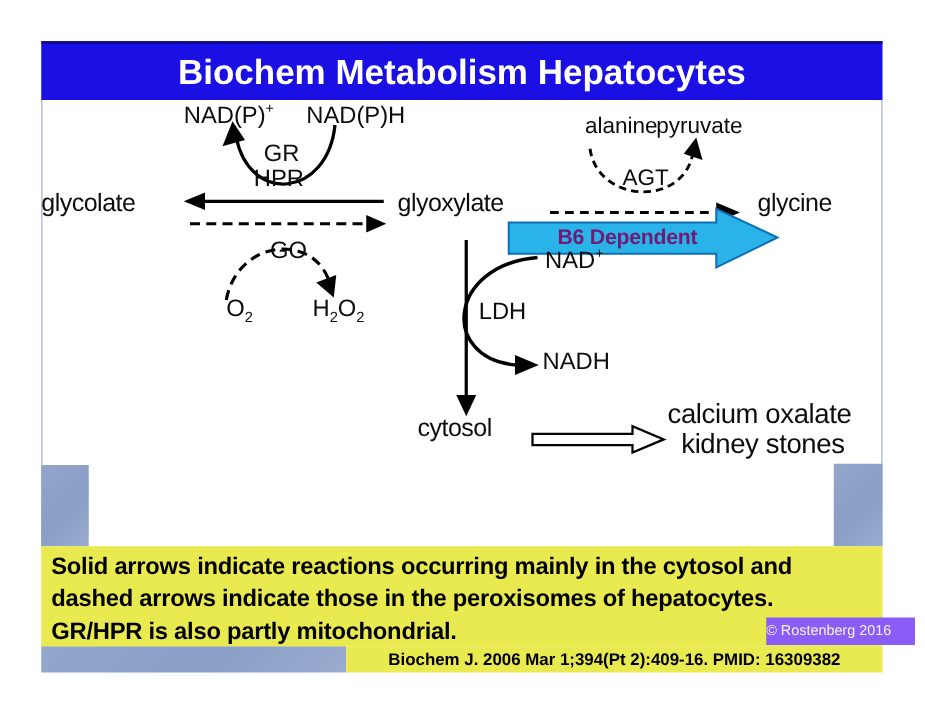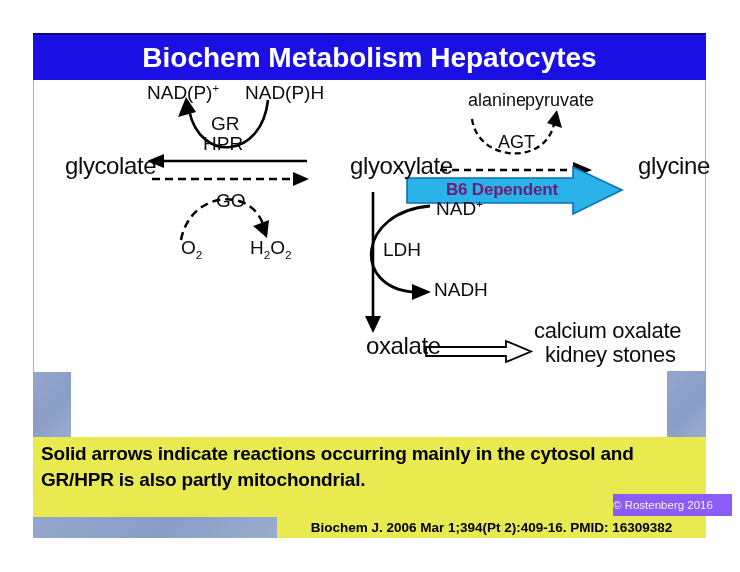--- a/index.html
+++ b/index.html
@@ -21,21 +21,21 @@
   
   .content{
     left:33px;top:80px;width:673px;height:357px;background:#ffffff;
     border-left:1px solid #aab4cc;border-right:1px solid #aab4cc;
     box-sizing:border-box;
   }
   svg.arrows{left:0;top:0;width:740px;height:572px;pointer-events:none;}
   .lbl{color:#0d0d0d;white-space:nowrap;line-height:1.05;}
   .lbl sup{font-size:60%;vertical-align:super;line-height:0;}
   .lbl sub{font-size:62%;vertical-align:sub;line-height:0;}
-  .metab{font-size:24px;letter-spacing:-0.4px;margin-left:32px;}
+  .metab{font-size:20px;letter-spacing:-0.4px;}
   .cofac{font-size:19px;}
   .enz{font-size:19px;}
   .small{font-size:18px;}
   .product{font-size:22px;letter-spacing:-0.3px;}
   .b6-label{
     font-size:17px;font-weight:bold;color:#701a75;letter-spacing:-0.2px;
   }
   
   .patch{background:linear-gradient(135deg,#93a6cb 0%,#8a9ec6 55%,#9aaccf 100%);}
   
@@ -132,26 +132,27 @@
 <div class="abs lbl enz" style="left:216px;top:191px;">GO</div>
 <div class="abs lbl cofac" style="left:181px;top:238px;text-align:right;"><span>O</span><sub>2</sub></div>
 <div class="abs lbl cofac" style="left:250px;top:238px;"><span>H</span><sub>2</sub><span>O</span><sub>2</sub></div>
 <div class="abs lbl small" style="left:440px;top:91px;margin-left:28px;">alanine</div>
 <div class="abs lbl small" style="left:525px;top:91px;">pyruvate</div>
 <div class="abs lbl small" style="left:498px;top:133px;">AGT</div>
 <div class="abs lbl b6-label" style="left:446px;top:181px;">B6 Dependent</div>
 <div class="abs lbl cofac" style="left:436px;top:199px;"><span>NAD</span><sup>+</sup></div>
 <div class="abs lbl cofac" style="left:383px;top:240px;">LDH</div>
 <div class="abs lbl cofac" style="left:434px;top:280px;text-align:right;">NADH</div>
-<div class="abs lbl metab" style="left:334px;top:333px;">oxalate</div>
+<div class="abs lbl metab" style="left:334px;top:333px;">cytosol</div>
 <div class="abs lbl product" style="left:534px;top:319px;">calcium oxalate</div>
 <div class="abs lbl product" style="left:545px;top:343px;text-align:right;">kidney stones</div>
 
 <div class="abs note-box">
   <div class="note-line">Solid arrows indicate reactions occurring mainly in the cytosol and</div>
+  <div class="note-line">dashed arrows indicate those in the peroxisomes of hepatocytes.</div>
   <div class="note-line">GR/HPR is also partly mitochondrial.</div>
 </div>
 
 <div class="abs copyright-box">
   <span>© Rostenberg 2016</span>
 </div>
 
 <div class="abs citation-strip">
   <span>Biochem J. 2006 Mar 1;394(Pt 2):409-16. PMID: 16309382</span>
 </div>

